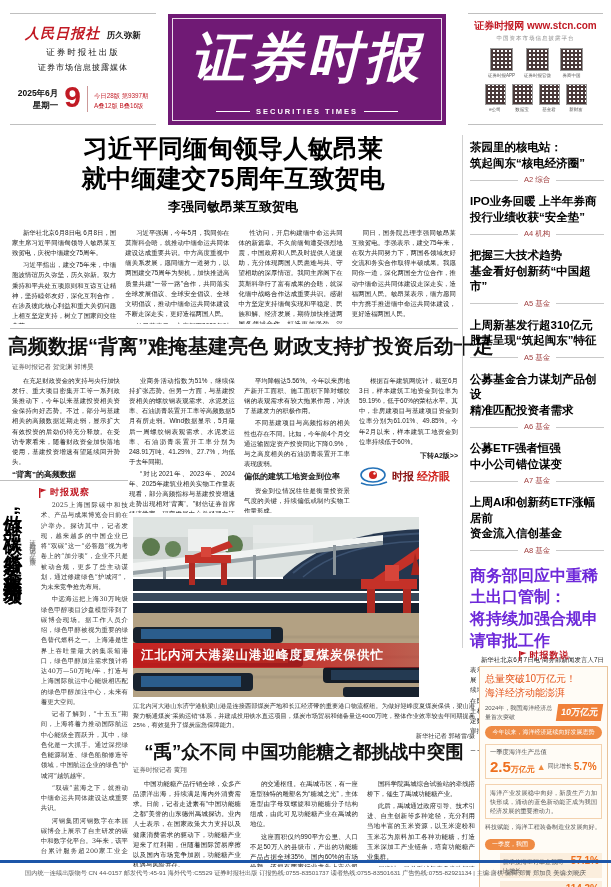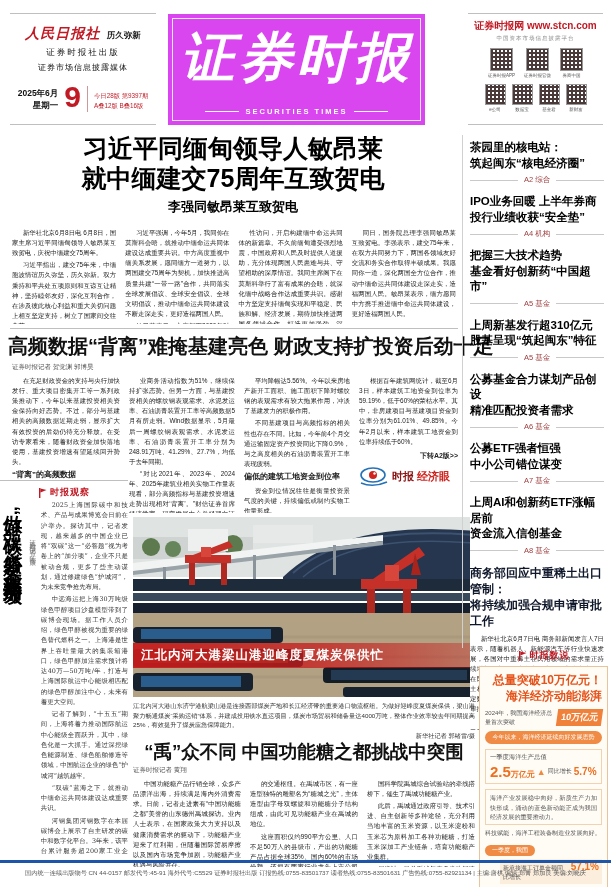--- a/index.html
+++ b/index.html
@@ -13,21 +13,21 @@
   .pub{width:146px;text-align:center;}
   .pub-script{font-family:"DejaVu Serif",serif;font-style:italic;font-weight:bold;color:#c11a24;font-size:14px;letter-spacing:1px;}
   .pub-suffix{font-size:8.5px;color:#222;font-weight:bold;margin-left:2px;}
   .pub-l2{font-size:8.5px;margin-top:4px;letter-spacing:2px;}
   .pub-l3{font-size:8px;margin-top:3px;letter-spacing:1px;}
   .daterow{display:flex;align-items:flex-end;justify-content:center;gap:6px;width:146px;}
   .date-l{font-size:8.5px;font-weight:bold;text-align:right;line-height:1.5;}
   .big-day{font-size:30px;font-weight:bold;color:#c11a24;line-height:1;}
   .date-div{width:1px;height:26px;background:#c99;}
   .issue{font-size:6.3px;color:#c11a24;text-align:left;line-height:1.7;}
-  .masthead{left:168px;top:14px;width:257px;height:111px;background:#d946ef;}
+  .masthead{left:168px;top:14px;width:278px;height:111px;background:#701a75;}
   .masthead .inner{position:absolute;left:4px;top:4px;right:4px;bottom:4px;border:1px solid rgba(255,255,255,.85);}
   .callig{position:absolute;left:0;right:0;top:8px;text-align:center;color:#fff;
           font-family:"DejaVu Serif",serif;font-style:italic;font-weight:bold;font-size:54px;letter-spacing:4px;}
   .mast-en{position:absolute;left:0;right:0;bottom:9px;display:flex;align-items:center;justify-content:center;gap:6px;
            color:#fff;font-size:7.5px;font-weight:bold;letter-spacing:2px;}
   .mast-en .ln{height:1px;width:34px;background:#fff;}
   .hdr-r{left:468px;top:19px;width:135px;text-align:center;}
   .site{font-size:10px;font-weight:bold;color:#c11a24;}
   .site-sub{font-size:5.5px;color:#888;margin-top:2px;letter-spacing:1px;}
   .qr-row{display:flex;justify-content:center;gap:9px;margin-top:6px;}
@@ -57,46 +57,46 @@
   
   .badge-row{display:flex;align-items:center;justify-content:center;gap:3px;}
   .badge-txt{font-size:9px;font-weight:bold;color:#c11a24;letter-spacing:1px;}
   .obs-body{left:2px;top:500px;width:126px;height:356px;display:flex;gap:4px;overflow:hidden;}
   .obs-h{writing-mode:vertical-rl;font-size:19px;font-weight:bold;letter-spacing:3px;line-height:1.15;height:352px;color:#000;}
   .obs-by{writing-mode:vertical-rl;font-size:6.5px;color:#777;height:130px;margin-top:34px;letter-spacing:2px;}
   .obs-t{flex:1;font-family:"DejaVu Serif",serif;font-size:6.4px;line-height:1.6;color:#333;text-align:justify;overflow:hidden;}
   .obs-t p{margin:0 0 2px;text-indent:1.7em;}
 
   
-  .photo{left:133px;top:517px;width:337px;height:180px;overflow:hidden;}
+  .photo{left:133px;top:517px;width:286px;height:180px;overflow:hidden;}
   .overlay{position:absolute;left:0;top:126px;width:334px;height:25px;padding-left:8px;
            background:linear-gradient(90deg,rgba(198,28,28,.95) 0%,rgba(198,28,28,.75) 55%,rgba(198,28,28,.35) 100%);
            color:#fff;font-size:12.5px;font-weight:bold;line-height:25px;letter-spacing:1px;}
   .caption{left:133px;top:701px;width:342px;font-size:6.2px;line-height:1.55;color:#333;text-align:justify;}
   .credit{text-align:right;margin-top:1px;}
 
   
   .h1-bot{left:133px;top:739px;width:342px;text-align:center;font-size:18.5px;font-weight:bold;white-space:nowrap;}
   .cols-bot{left:133px;top:779px;width:342px;height:88px;display:flex;gap:9px;overflow:hidden;}
   .cols-bot > div{flex:1;}
 
   
   .sidebar{left:470px;top:140px;width:134px;}
   .sb-item{margin-bottom:9px;}
   .sb-title{font-size:11.5px;font-weight:bold;line-height:1.35;color:#000;white-space:pre-line;}
   .sb-page{display:flex;align-items:center;gap:6px;margin-top:4px;}
   .sb-page .ln{flex:1;height:1px;background:#c9c9c9;}
   .sb-page .pg{font-size:7.5px;color:#a04040;}
-  .re-h{font-size:12px;font-weight:bold;line-height:1.35;color:#0f172a;margin-top:3px;}
+  .re-h{font-size:16px;font-weight:bold;line-height:1.35;color:#6d28d9;margin-top:3px;}
   .re-p{margin-top:4px;height:96px;overflow:hidden;}
 
   
   .databox{left:479px;top:649px;width:129px;}
   .db-box{margin-top:4px;border:1px solid #e9c39a;background:#fffcf6;padding:5px;}
-  .db-title{text-align:right;font-size:12px;font-weight:bold;color:#e5531a;line-height:1.35;}
+  .db-title{text-align:left;font-size:10px;font-weight:normal;color:#e5531a;line-height:1.35;}
   .db-r1{display:flex;align-items:center;gap:3px;margin-top:5px;}
   .db-r1t{flex:1;font-size:6px;color:#555;line-height:1.4;}
   .db-badge{background:#f0813a;color:#fff;font-weight:bold;font-size:9px;padding:2px 4px;transform:skewX(-8deg);white-space:nowrap;}
   .db-pill{margin-top:5px;background:#ef8b44;border-radius:8px;color:#fff;font-size:6px;text-align:center;padding:2px 3px;}
   .db-q1{margin-top:5px;border:1px solid #f3d2af;padding:3px 4px;}
   .db-q1l{font-size:6.3px;color:#555;}
   .db-q1row{display:flex;align-items:center;gap:2px;margin-top:1px;}
   .db-big{font-size:15px;font-weight:bold;color:#ee6f1e;}
   .db-big small{font-size:8px;}
   .db-tri{color:#f08b3e;font-size:9px;}

